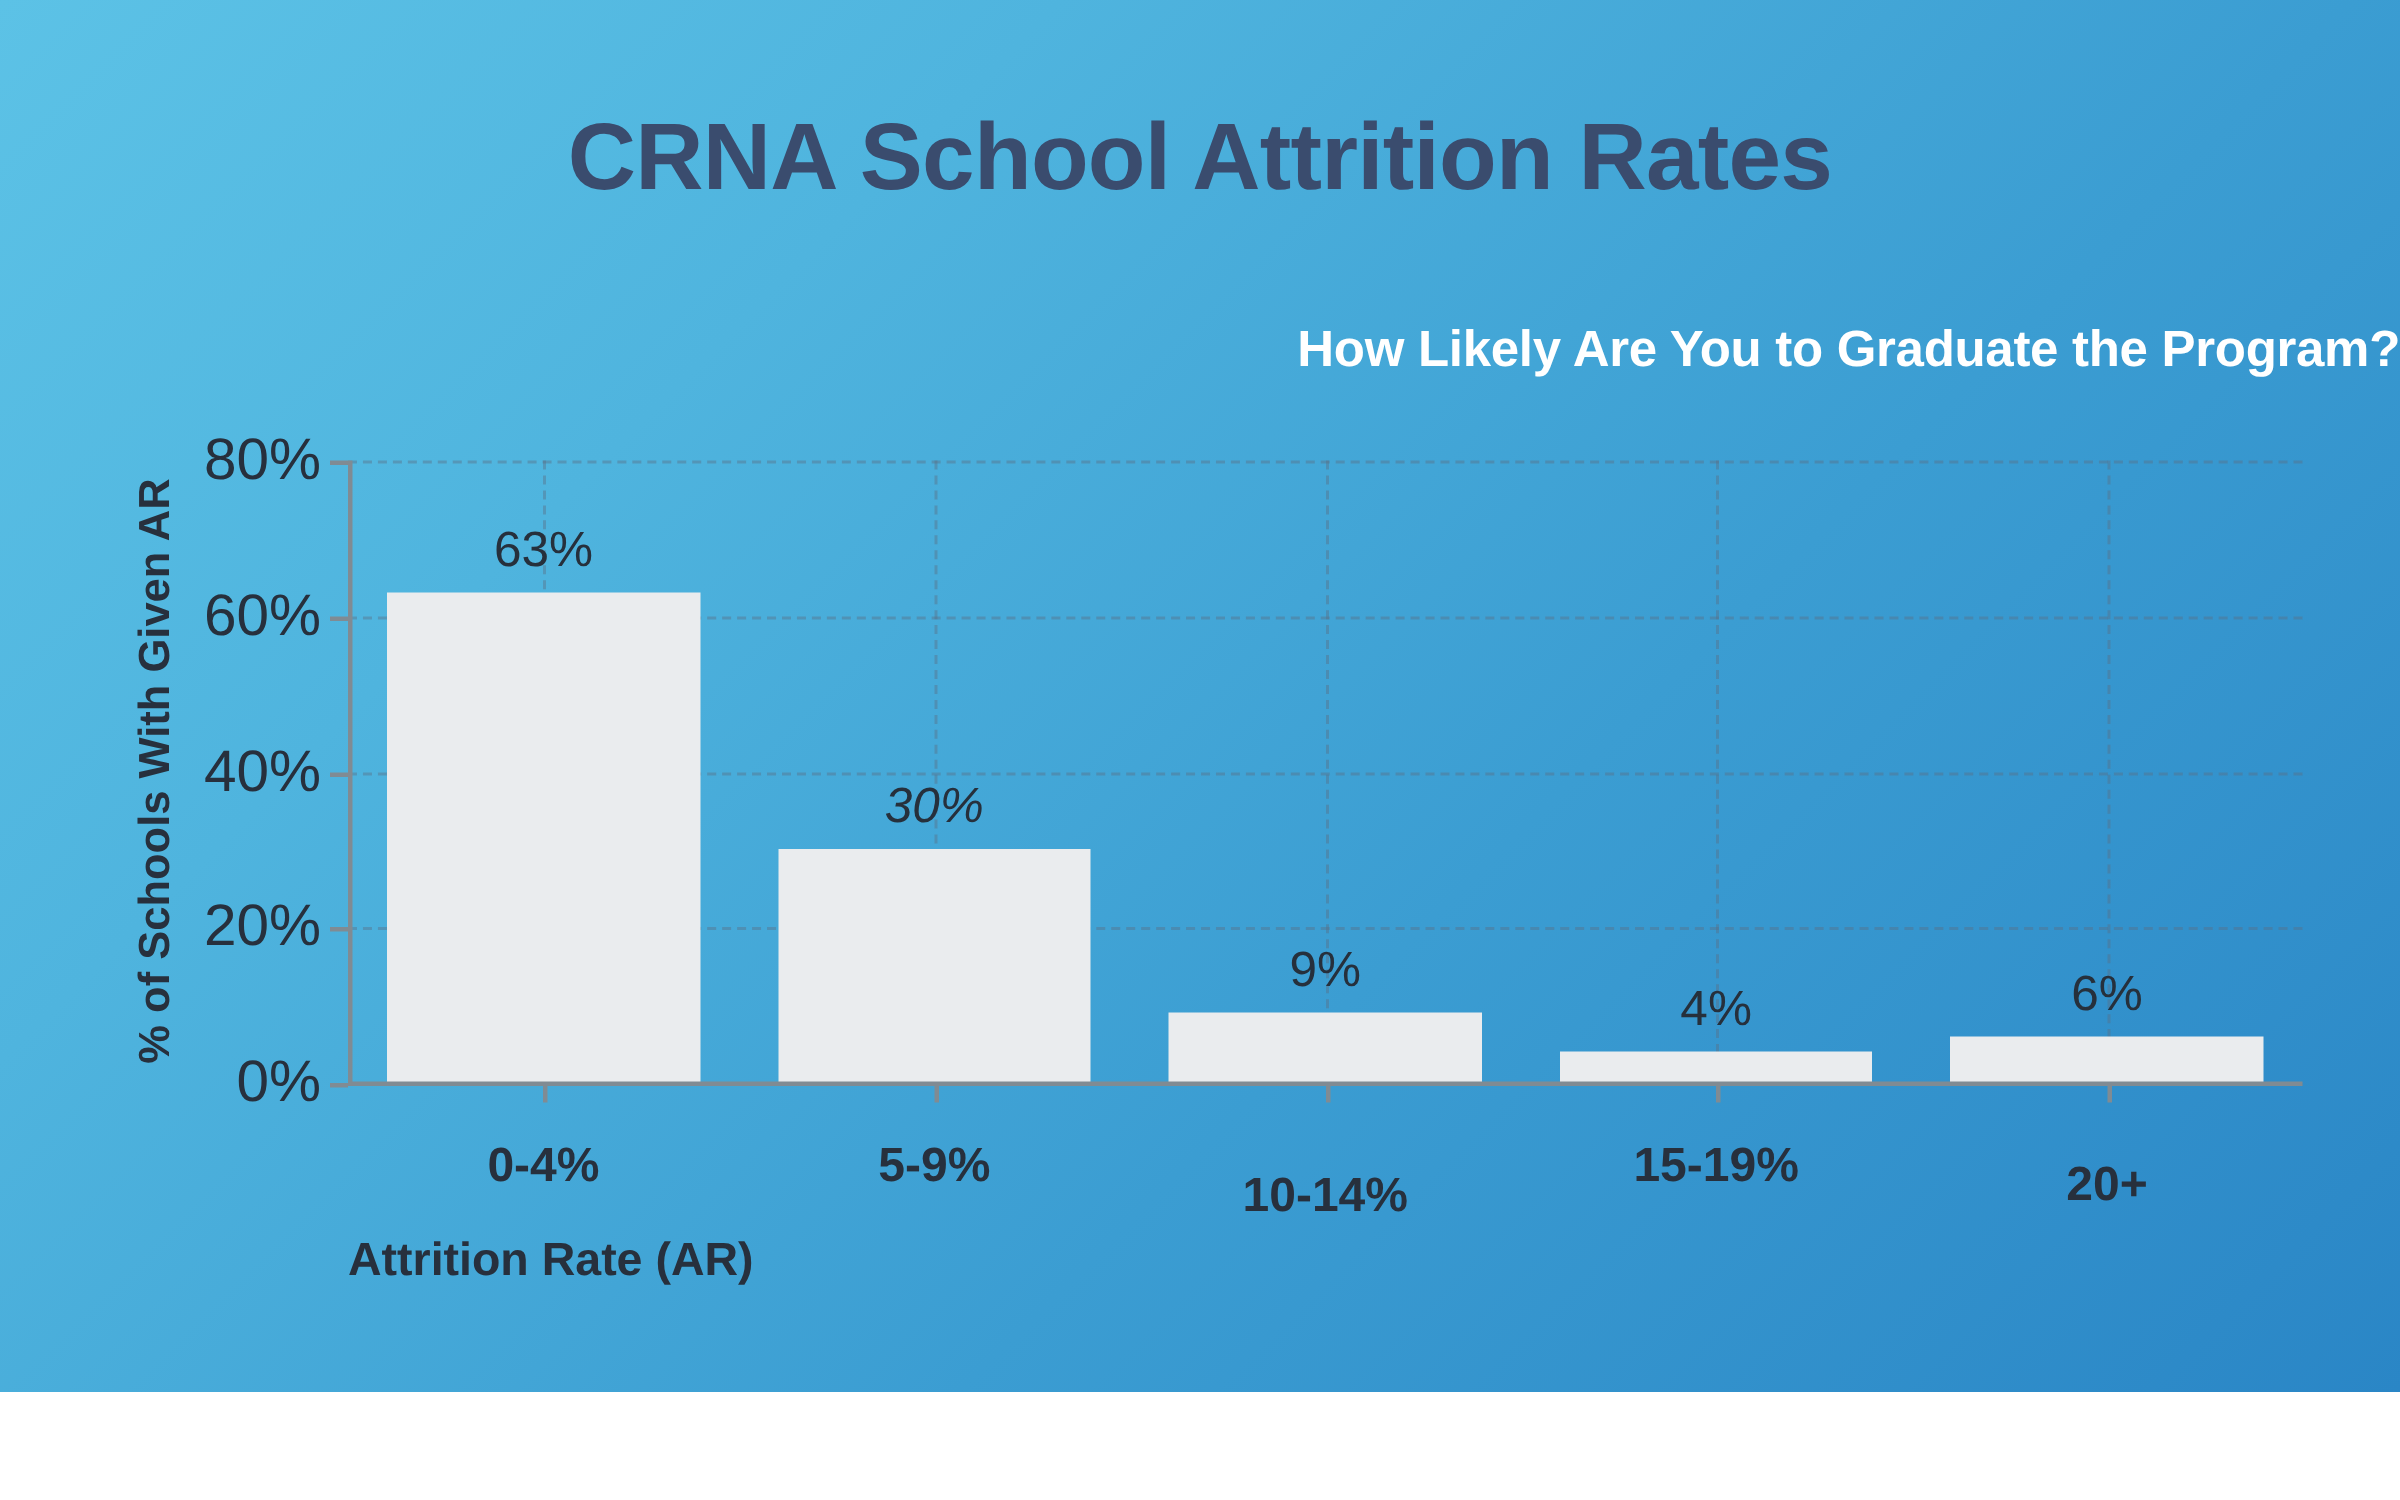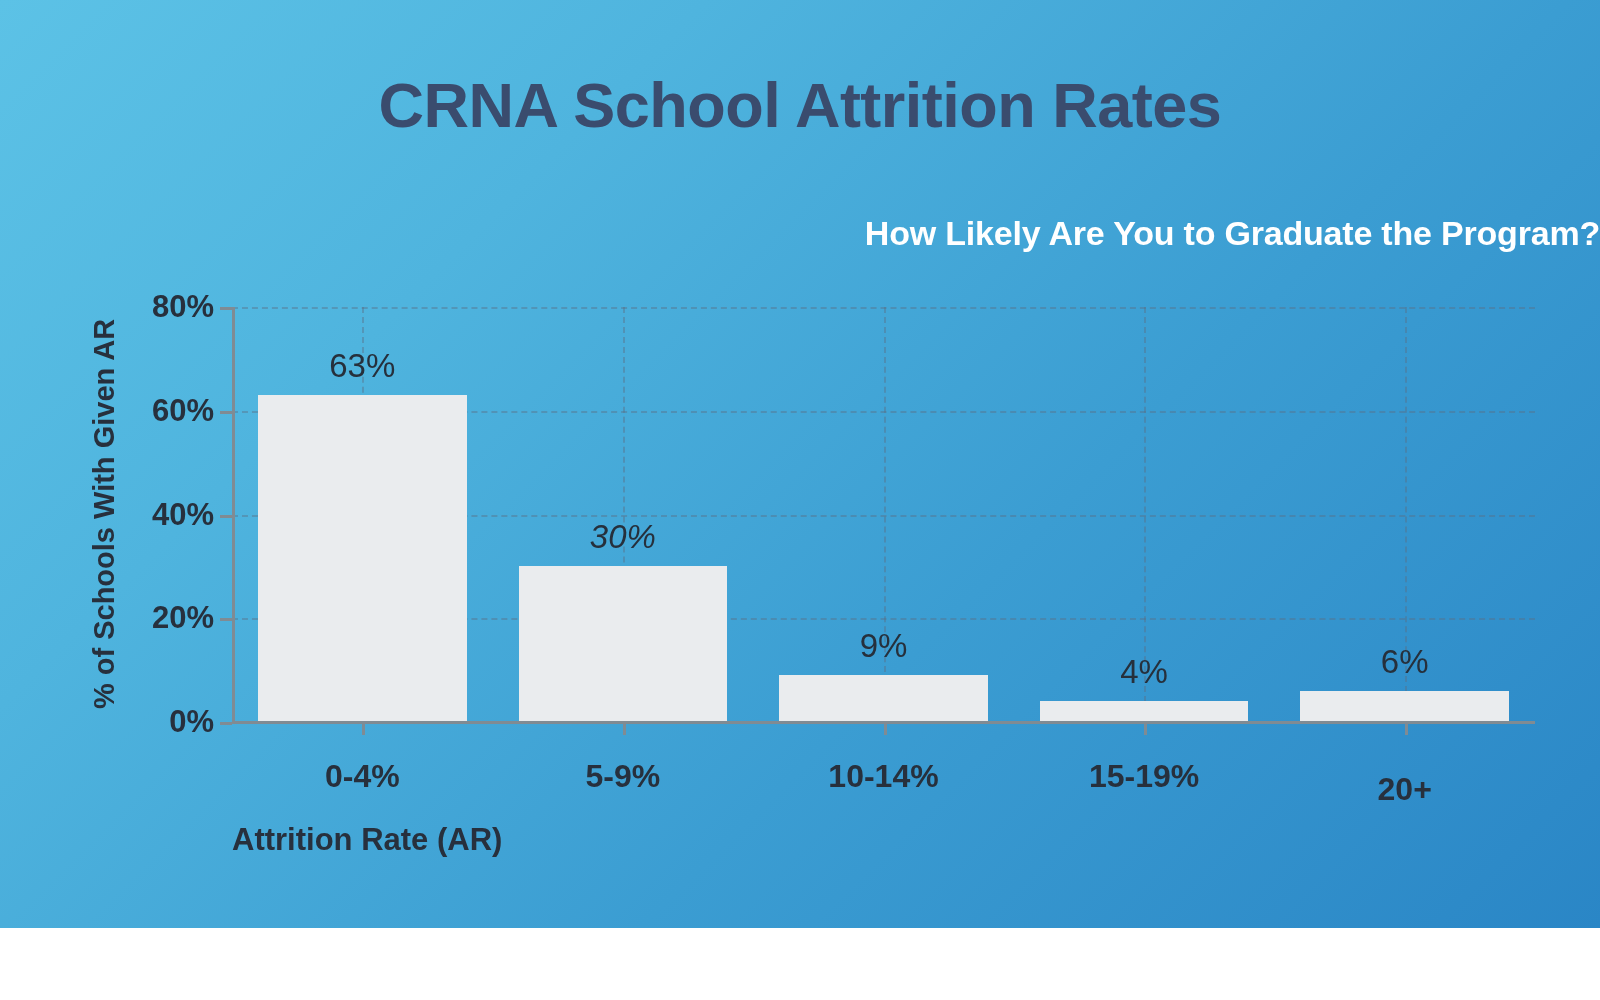--- a/index.html
+++ b/index.html
@@ -105,22 +105,22 @@
     width: 0;
     height: 13px;
     border-left: 3px solid #808b93;
   }
 
   .ylabel-tick {
     position: absolute;
     right: 100%;
     margin-right: 18px;
     transform: translateY(-50%);
-    font-size: 31px;
-    font-weight: bold;
+    font-size: 39px;
+    font-weight: normal;
     color: #27303d;
     white-space: nowrap;
   }
 
   .xlabel-tick {
     position: absolute;
     top: 36px;
     transform: translateX(-50%);
     font-size: 32px;
     font-weight: bold;
@@ -220,21 +220,21 @@
         <div class="ylabel-tick" style="top: 103.75px;">60%</div>
         <div class="ytick" style="top: 0px;"></div>
         <div class="ylabel-tick" style="top: 0px;">80%</div>
       </div>
     <div id="xticks">
         <div class="xtick" style="left: 130.3px; top: 415px;"></div>
         <div class="xlabel-tick" style="left: 130.3px; top: 451px;">0-4%</div>
         <div class="xtick" style="left: 390.9px; top: 415px;"></div>
         <div class="xlabel-tick" style="left: 390.9px; top: 451px;">5-9%</div>
         <div class="xtick" style="left: 651.5px; top: 415px;"></div>
-        <div class="xlabel-tick" style="left: 651.5px; top: 451px; text-align: center;">10-14%</div>
+        <div class="xlabel-tick" style="left: 651.5px; top: 471px; text-align: center;">10-14%</div>
         <div class="xtick" style="left: 912.1px; top: 415px;"></div>
         <div class="xlabel-tick" style="left: 912.1px; top: 451px;">15-19%</div>
         <div class="xtick" style="left: 1172.7px; top: 415px;"></div>
         <div class="xlabel-tick" style="left: 1172.7px; top: 464px;">20+</div>
       </div>
   </div>
 
   <div id="yspine"></div>
   <div id="xspine"></div>
 

